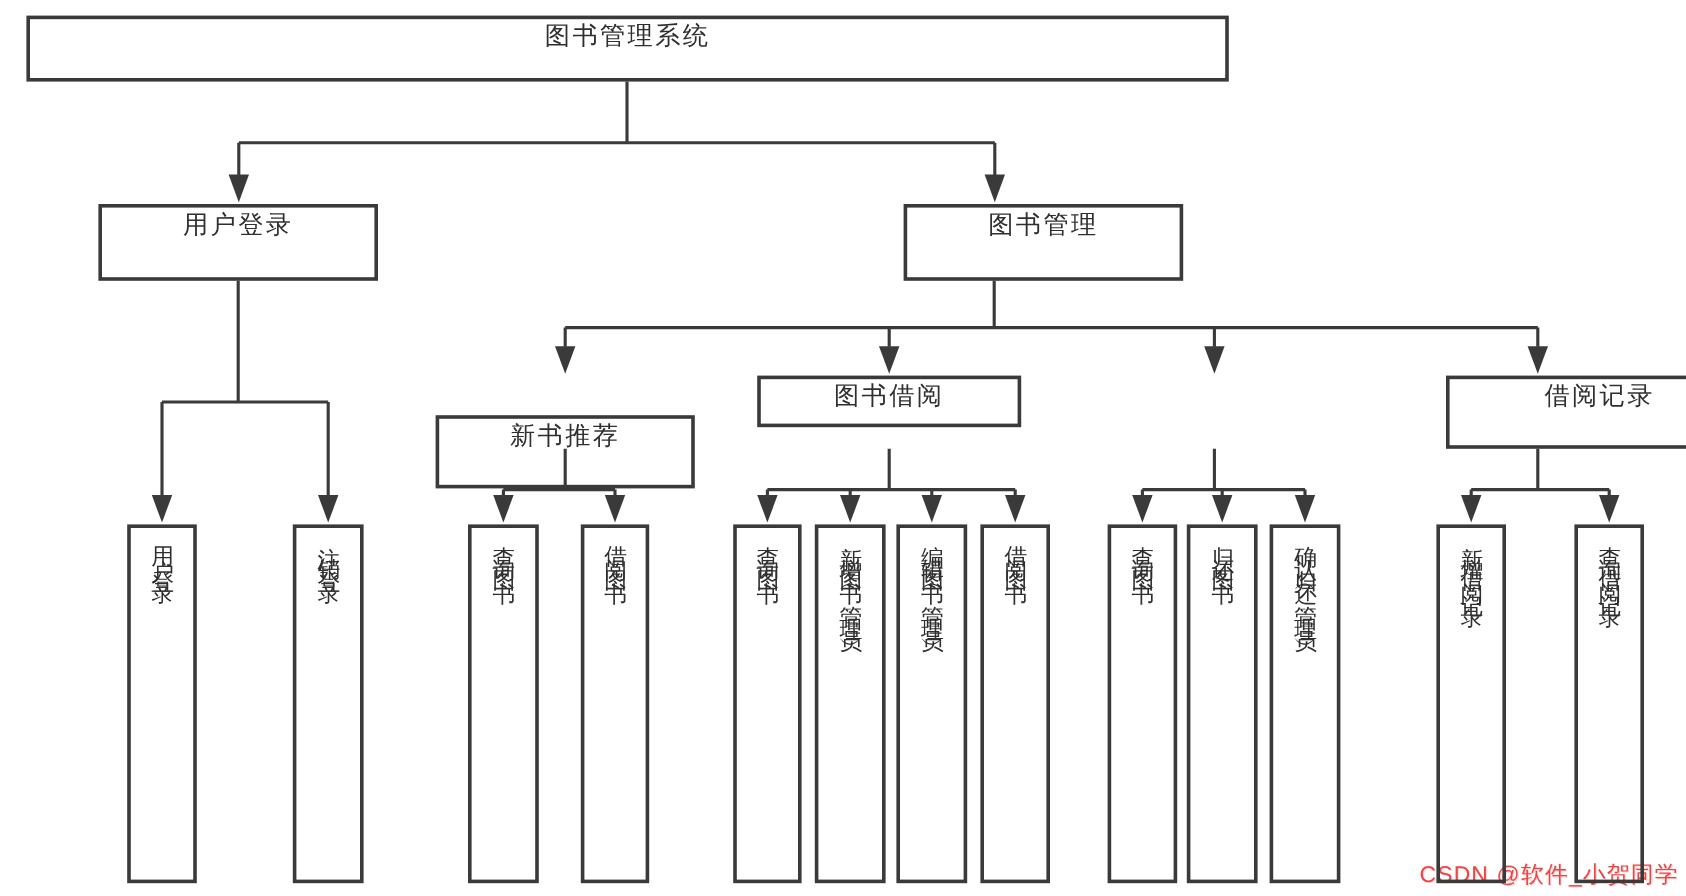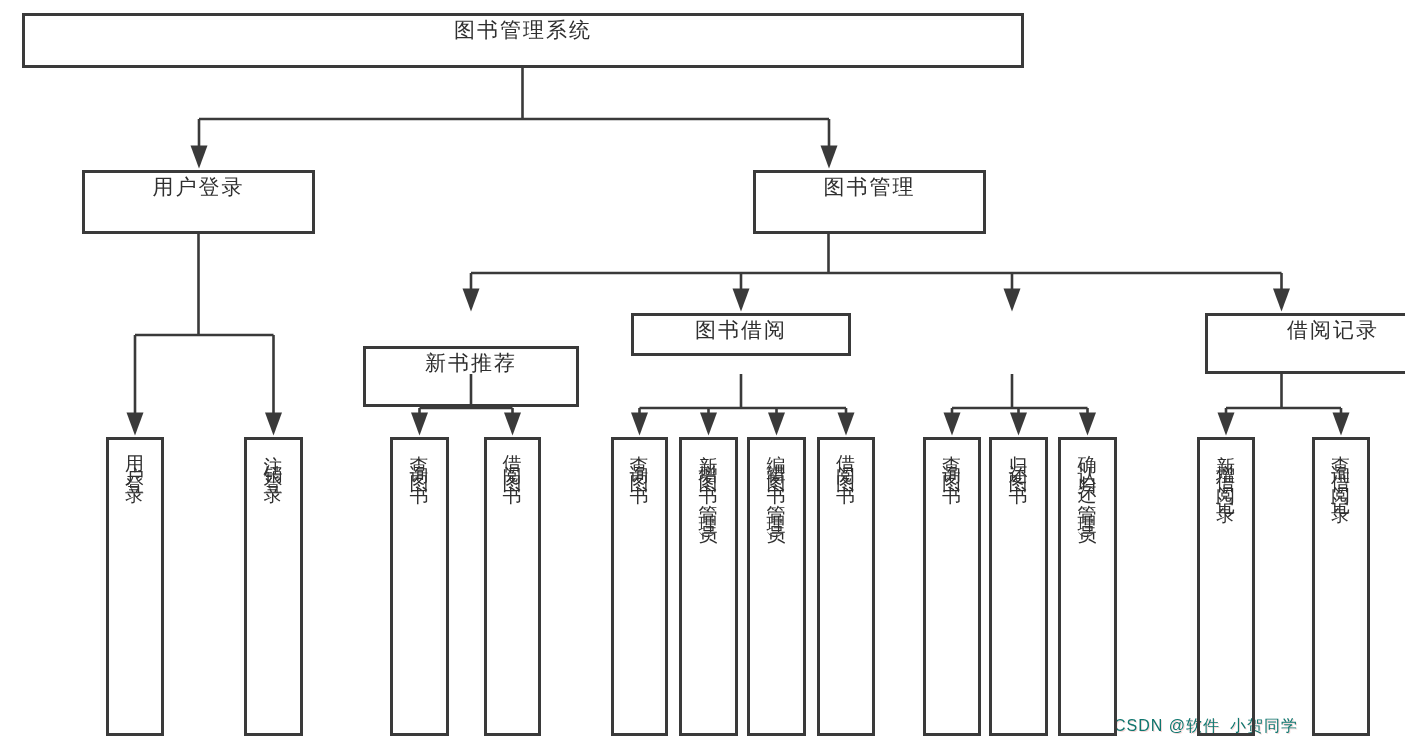--- a/index.html
+++ b/index.html
@@ -38,25 +38,25 @@
   .vlabel {
     writing-mode: vertical-rl;
     font-size: 19px;
     color: #2f2f2f;
     letter-spacing: 10px;
     line-height: 1;
     white-space: nowrap;
   }
   #watermark {
     position: absolute;
-    left: 1114px;
+    left: 1183px;
     top: 716px;
     z-index: 1;
-    font-size: 16px;
-    color: #0f766e;
+    font-size: 19px;
+    color: #ef4444;
     letter-spacing: 1px;
     text-shadow: 1px 1px 0 rgba(230, 140, 140, 0.35);
     white-space: nowrap;
   }
 </style>
 </head>
 <body>
 
 <div id="stage">
 

